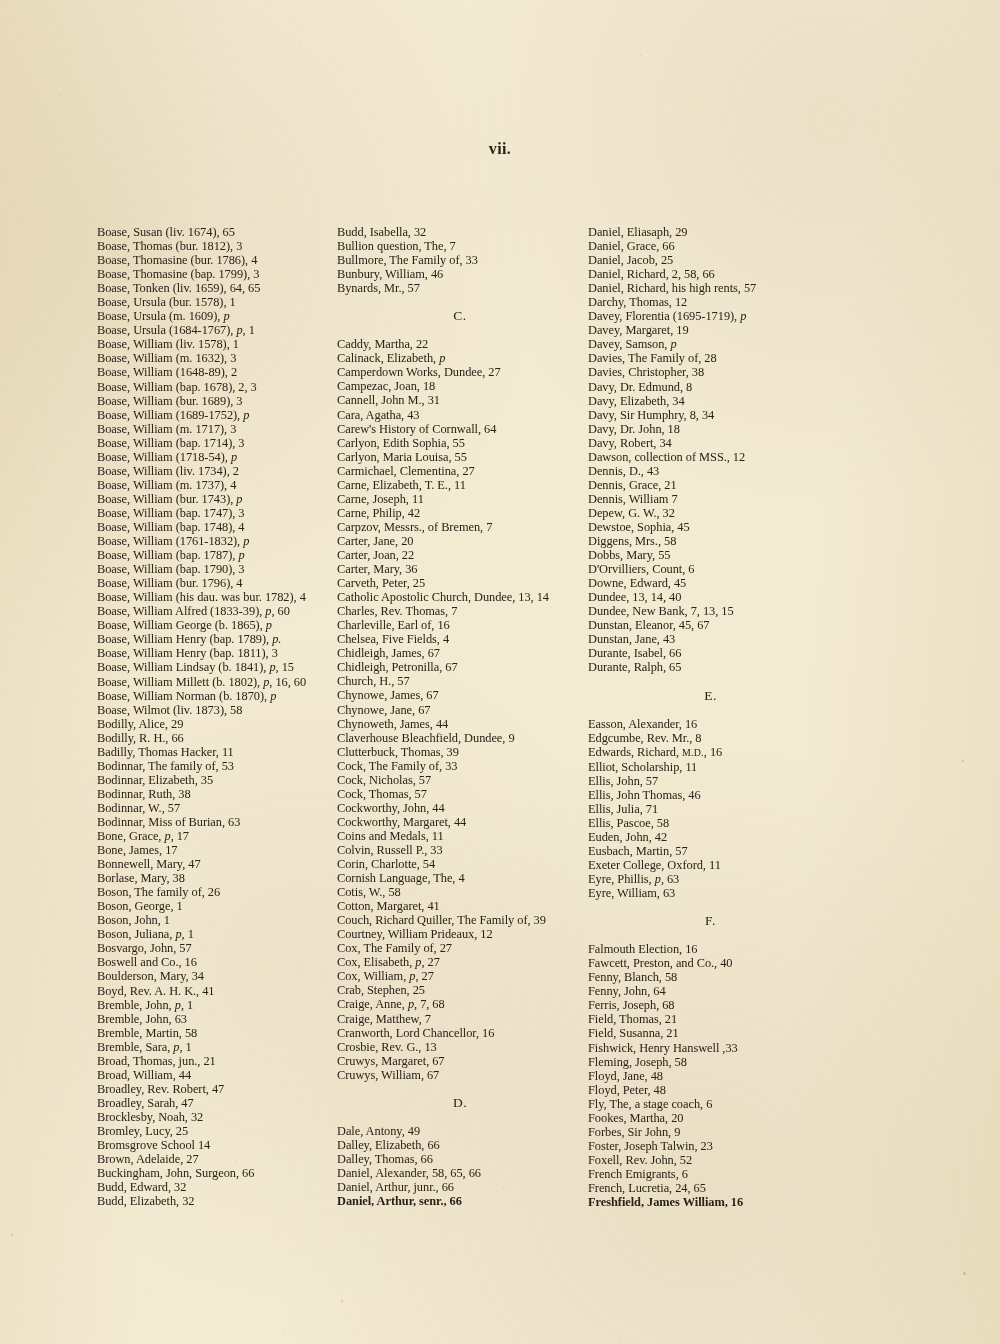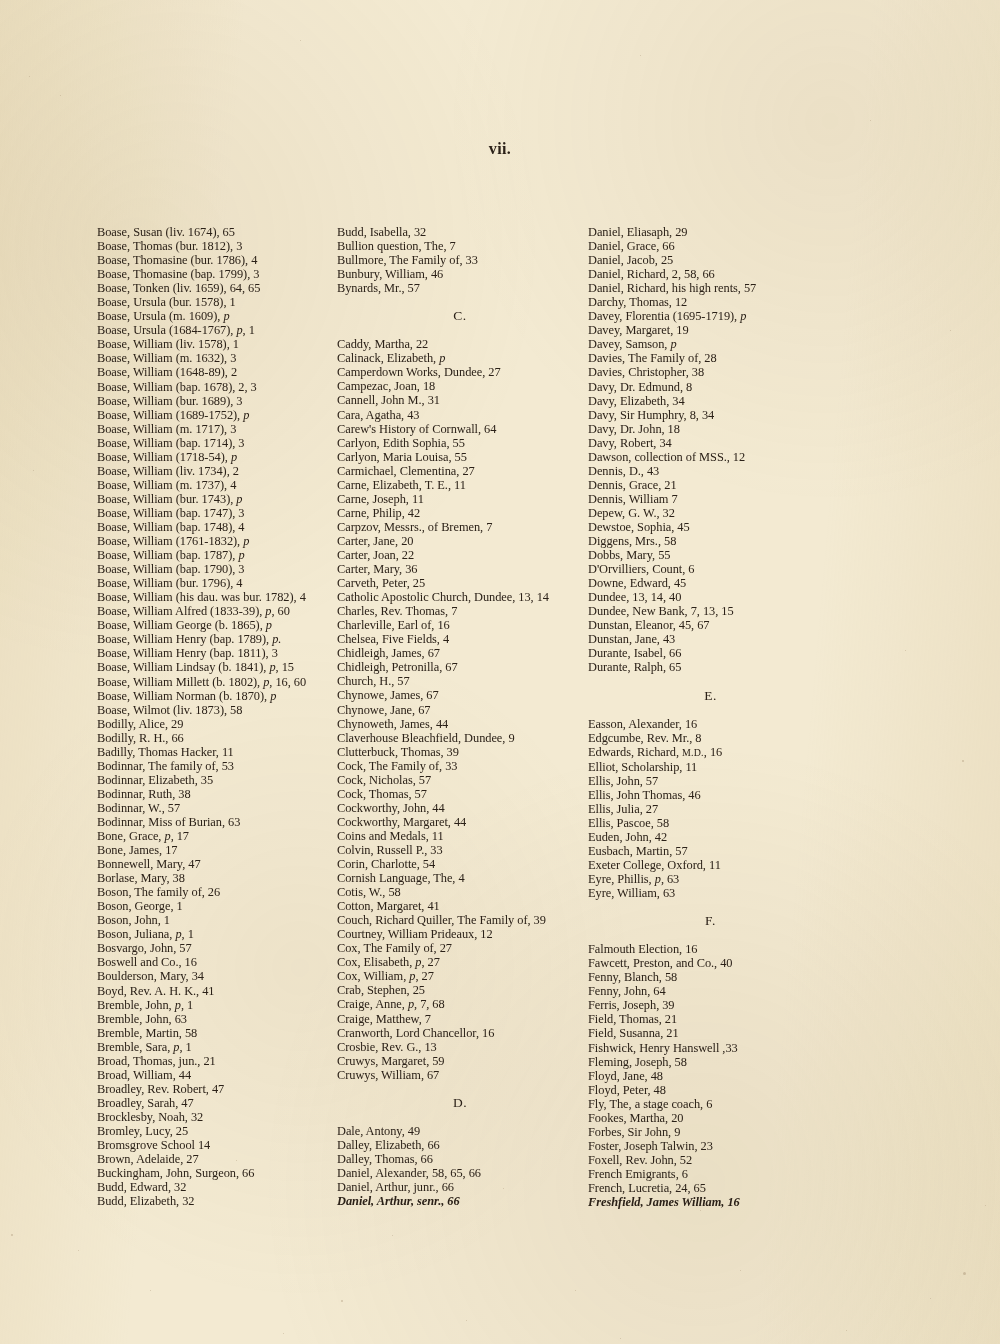--- a/index.html
+++ b/index.html
@@ -70,21 +70,21 @@
   .col-2 { left: 588px; width: 245px; }
 
   .entry {
     font-size: 12.4px;
     line-height: 14.05px;
     padding-left: 12px;
     text-indent: -12px;
     white-space: normal;
     letter-spacing: -0.05px;
   }
-  .entry.bold  { font-weight: bold; font-style: italic; }
+  .entry.bold  { font-weight: bold; }
   .entry.just  { text-align: justify; }
 
   .letter-head {
     font-size: 13.5px;
     text-align: center;
     line-height: 14.05px;
     padding-top: 14px;
     padding-bottom: 14px;
     letter-spacing: 0.5px;
   }
@@ -225,21 +225,21 @@
         <div class="entry just">Couch, Richard Quiller, The Family of, 39</div>
         <div class="entry">Courtney, William Prideaux, 12</div>
         <div class="entry">Cox, The Family of, 27</div>
         <div class="entry">Cox, Elisabeth, <i class="it">p</i>, 27</div>
         <div class="entry">Cox, William, <i class="it">p</i>, 27</div>
         <div class="entry">Crab, Stephen, 25</div>
         <div class="entry">Craige, Anne, <i class="it">p</i>, 7, 68</div>
         <div class="entry">Craige, Matthew, 7</div>
         <div class="entry">Cranworth, Lord Chancellor, 16</div>
         <div class="entry">Crosbie, Rev. G., 13</div>
-        <div class="entry">Cruwys, Margaret, 59</div>
+        <div class="entry">Cruwys, Margaret, 67</div>
         <div class="entry">Cruwys, William, 67</div>
         <div class="letter-head">D.</div>
         <div class="entry">Dale, Antony, 49</div>
         <div class="entry">Dalley, Elizabeth, 66</div>
         <div class="entry">Dalley, Thomas, 66</div>
         <div class="entry">Daniel, Alexander, 58, 65, 66</div>
         <div class="entry">Daniel, Arthur, junr., 66</div>
         <div class="entry bold">Daniel, Arthur, senr., 66</div>
       </div>
       <div class="col col-2">
@@ -275,33 +275,33 @@
         <div class="entry">Dunstan, Jane, 43</div>
         <div class="entry">Durante, Isabel, 66</div>
         <div class="entry">Durante, Ralph, 65</div>
         <div class="letter-head">E.</div>
         <div class="entry">Easson, Alexander, 16</div>
         <div class="entry">Edgcumbe, Rev. Mr., 8</div>
         <div class="entry">Edwards, Richard, <span class="sc">M.D.</span>, 16</div>
         <div class="entry">Elliot, Scholarship, 11</div>
         <div class="entry">Ellis, John, 57</div>
         <div class="entry">Ellis, John Thomas, 46</div>
-        <div class="entry">Ellis, Julia, 27</div>
+        <div class="entry">Ellis, Julia, 71</div>
         <div class="entry">Ellis, Pascoe, 58</div>
         <div class="entry">Euden, John, 42</div>
         <div class="entry">Eusbach, Martin, 57</div>
         <div class="entry">Exeter College, Oxford, 11</div>
         <div class="entry">Eyre, Phillis, <i class="it">p</i>, 63</div>
         <div class="entry">Eyre, William, 63</div>
         <div class="letter-head">F.</div>
         <div class="entry">Falmouth Election, 16</div>
         <div class="entry">Fawcett, Preston, and Co., 40</div>
         <div class="entry">Fenny, Blanch, 58</div>
         <div class="entry">Fenny, John, 64</div>
-        <div class="entry">Ferris, Joseph, 39</div>
+        <div class="entry">Ferris, Joseph, 68</div>
         <div class="entry">Field, Thomas, 21</div>
         <div class="entry">Field, Susanna, 21</div>
         <div class="entry">Fishwick, Henry Hanswell ,33</div>
         <div class="entry">Fleming, Joseph, 58</div>
         <div class="entry">Floyd, Jane, 48</div>
         <div class="entry">Floyd, Peter, 48</div>
         <div class="entry">Fly, The, a stage coach, 6</div>
         <div class="entry">Fookes, Martha, 20</div>
         <div class="entry">Forbes, Sir John, 9</div>
         <div class="entry">Foster, Joseph Talwin, 23</div>

